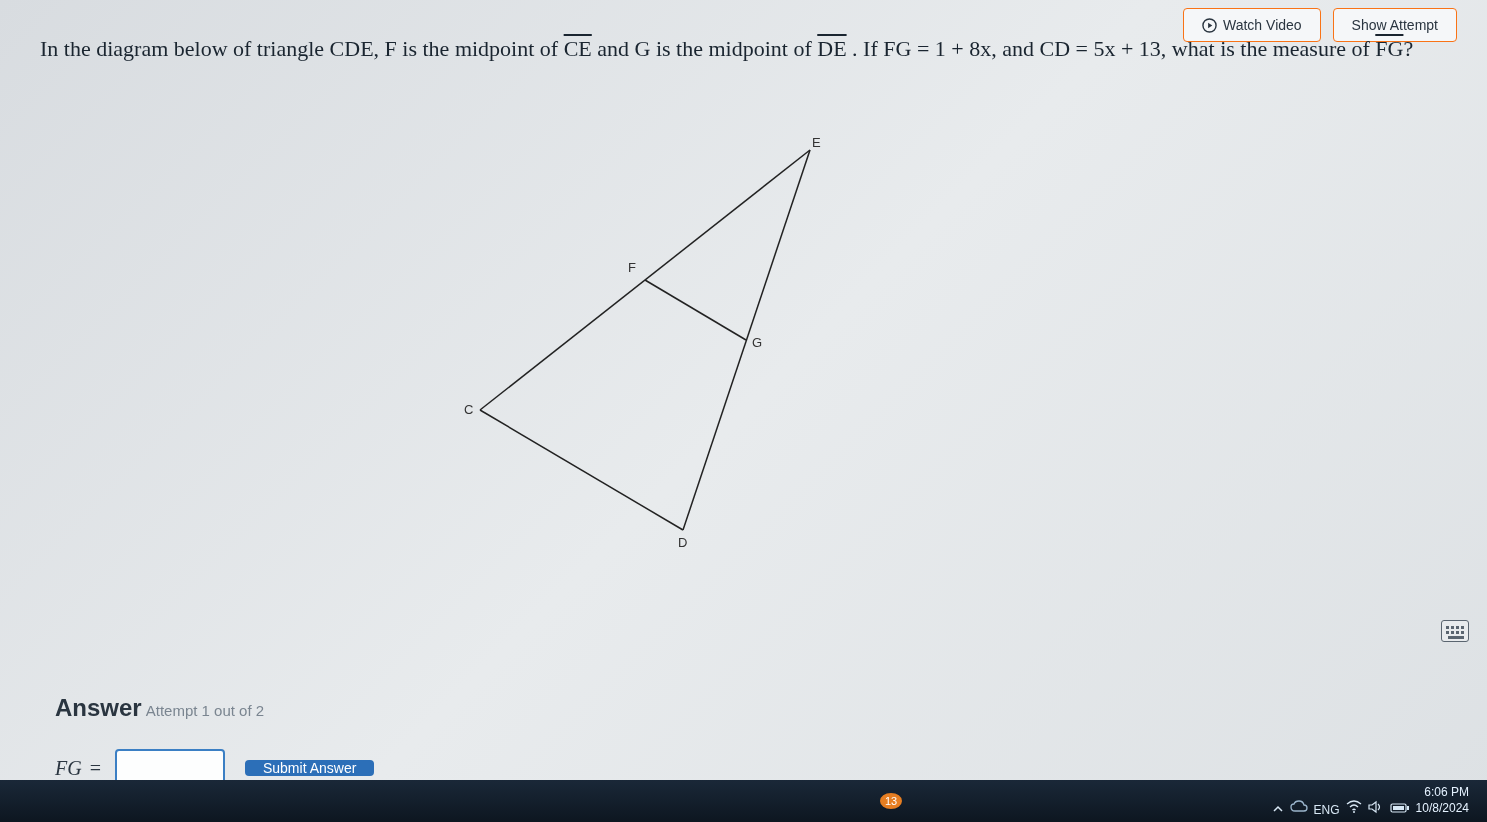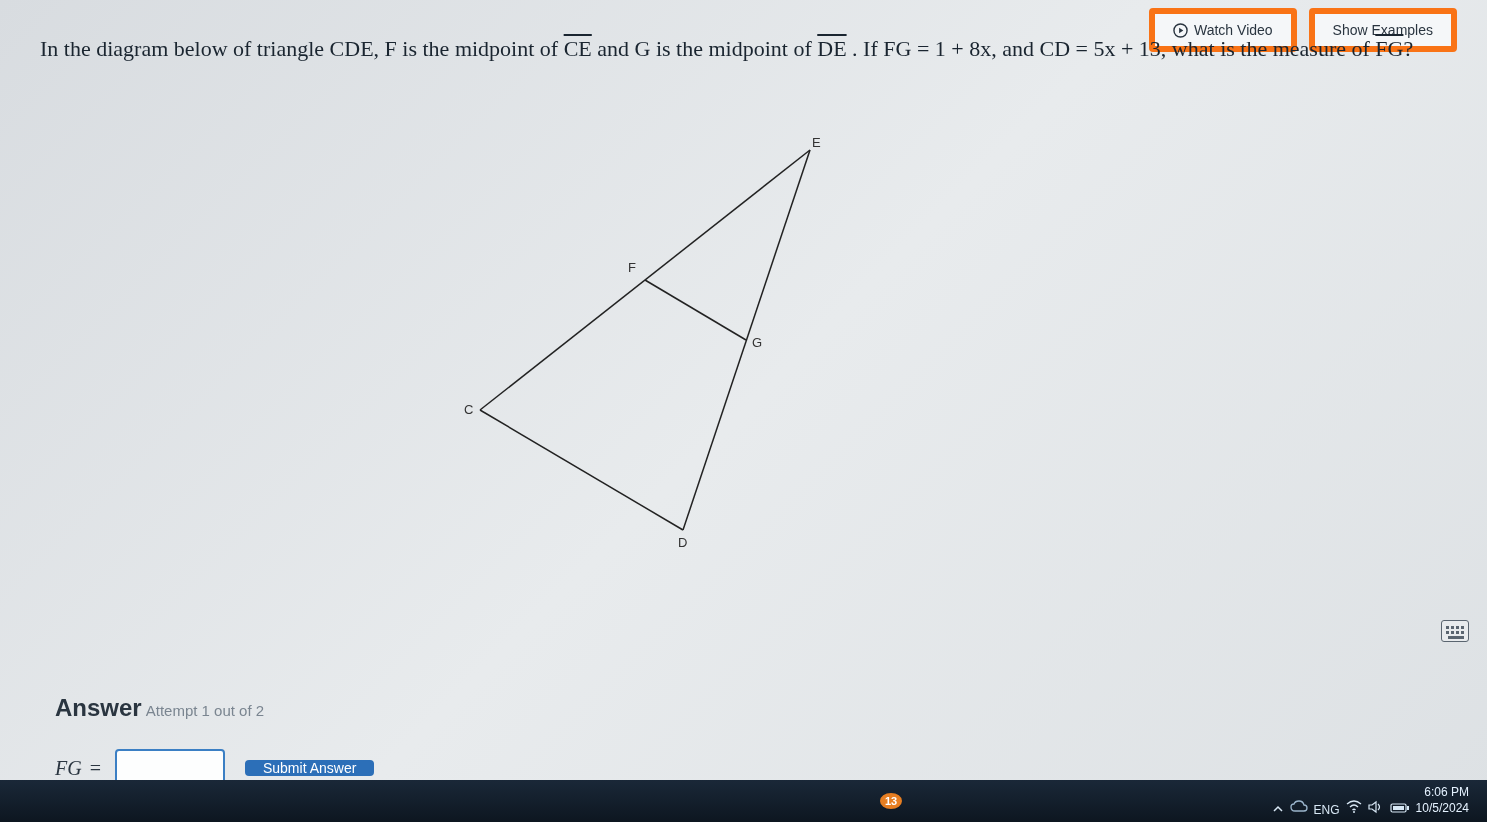--- a/index.html
+++ b/index.html
@@ -13,21 +13,21 @@
     }
     .top-buttons {
       position: absolute;
       top: 8px;
       right: 30px;
       display: flex;
       gap: 12px;
     }
     .btn-outline {
       background: #f5f7f9;
-      border: 6px solid #f97316;
+      border: 1px solid #f97316;
       border-radius: 4px;
       padding: 8px 18px;
       font-family: Arial, sans-serif;
       font-size: 14px;
       color: #2a3540;
       cursor: pointer;
       display: flex;
       align-items: center;
       gap: 6px;
     }
@@ -151,21 +151,21 @@
     .badge-circle {
       width: 22px;
       height: 16px;
       border-radius: 50%;
       background: #e67e22;
       color: #fff;
       display: flex;
       align-items: center;
       justify-content: center;
       font-size: 11px;
-      font-weight: bold;
+      font-weight: normal;
       position: absolute;
       left: 880px;
     }
     .time-block {
       text-align: right;
       line-height: 1.3;
     }
     .tb-icon { color: #d8e8f5; }
     .caret-up { font-size: 10px; }
   </style>
@@ -176,21 +176,21 @@
   <button class="btn-outline">
     <span class="play-icon">
       <svg width="15" height="15" viewBox="0 0 16 16">
           <circle cx="8" cy="8" r="7" fill="none" stroke="#2a3540" stroke-width="1.5"></circle>
           <path d="M6.5 5 L11 8 L6.5 11 Z" fill="#2a3540"></path>
         </svg>
     </span>
     <span>Watch Video</span>
   </button>
   <button class="btn-outline">
-    <span>Show Examples</span>
+    <span>Show Attempt</span>
   </button>
 </div>
 
 <div class="question-text">
   <span>In the diagram below of triangle </span><span class="math-it">CDE</span><span>, </span><span class="math-it">F</span><span> is the midpoint of </span><span class="overline math-it">CE</span><span> and </span><span class="math-it">G</span><span> is the midpoint of </span><span class="overline math-it">DE</span><span> . If </span><span class="math-it">FG</span><span> = 1 + 8</span><span class="math-it">x</span><span>, and </span><span class="math-it">CD</span><span> = 5</span><span class="math-it">x</span><span> + 13, what is the measure of </span><span class="overline math-it">FG</span><span>?</span>
 </div>
 
 <div class="diagram-container">
   <svg width="500" height="430" viewBox="0 0 500 430">
     <line x1="60" y1="280" x2="390" y2="20" stroke="#222" stroke-width="1.5"></line>
@@ -261,16 +261,16 @@
     </span>
     <span class="tb-icon">
       <svg width="20" height="12" viewBox="0 0 20 12">
           <rect x="1" y="2" width="15" height="8" rx="1.5" fill="none" stroke="#d8e8f5" stroke-width="1.2"></rect>
           <rect x="17" y="4" width="2" height="4" fill="#d8e8f5"></rect>
           <rect x="3" y="4" width="11" height="4" fill="#d8e8f5"></rect>
         </svg>
     </span>
     <div class="time-block">
       <div>6:06 PM</div>
-      <div>10/5/2024</div>
+      <div>10/8/2024</div>
     </div>
   </div>
 </div>
 
 </body></html>

